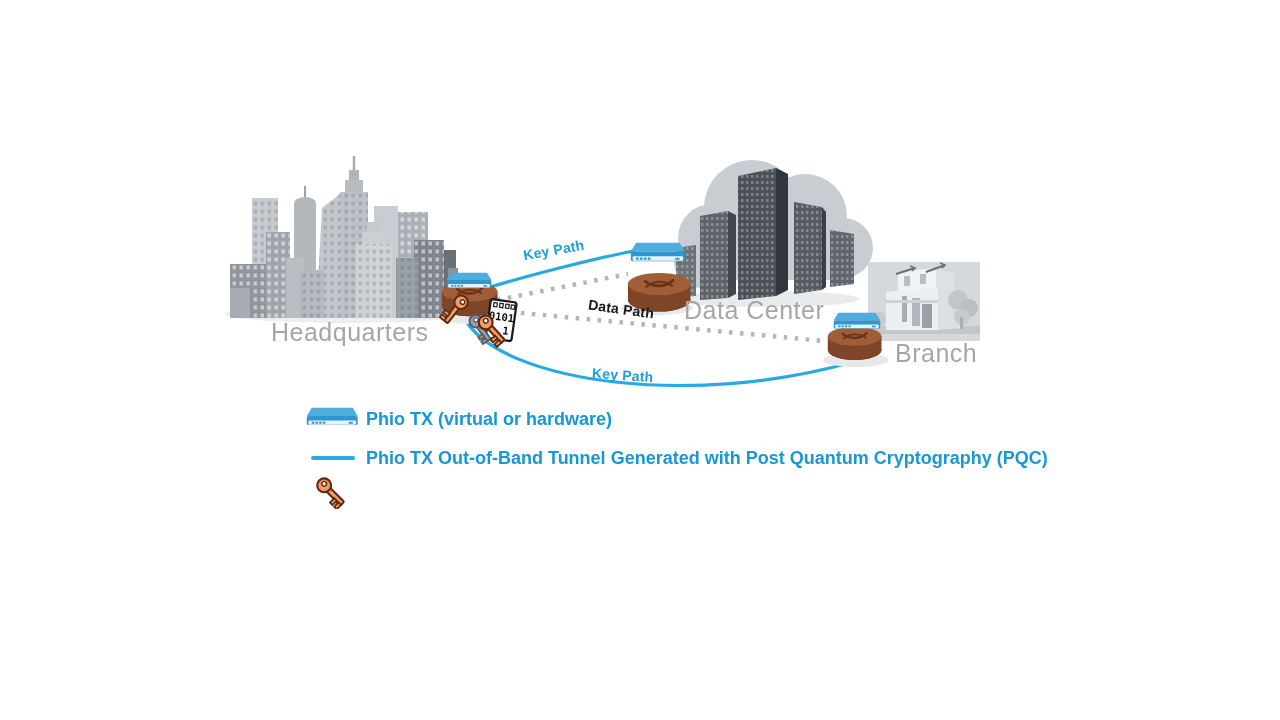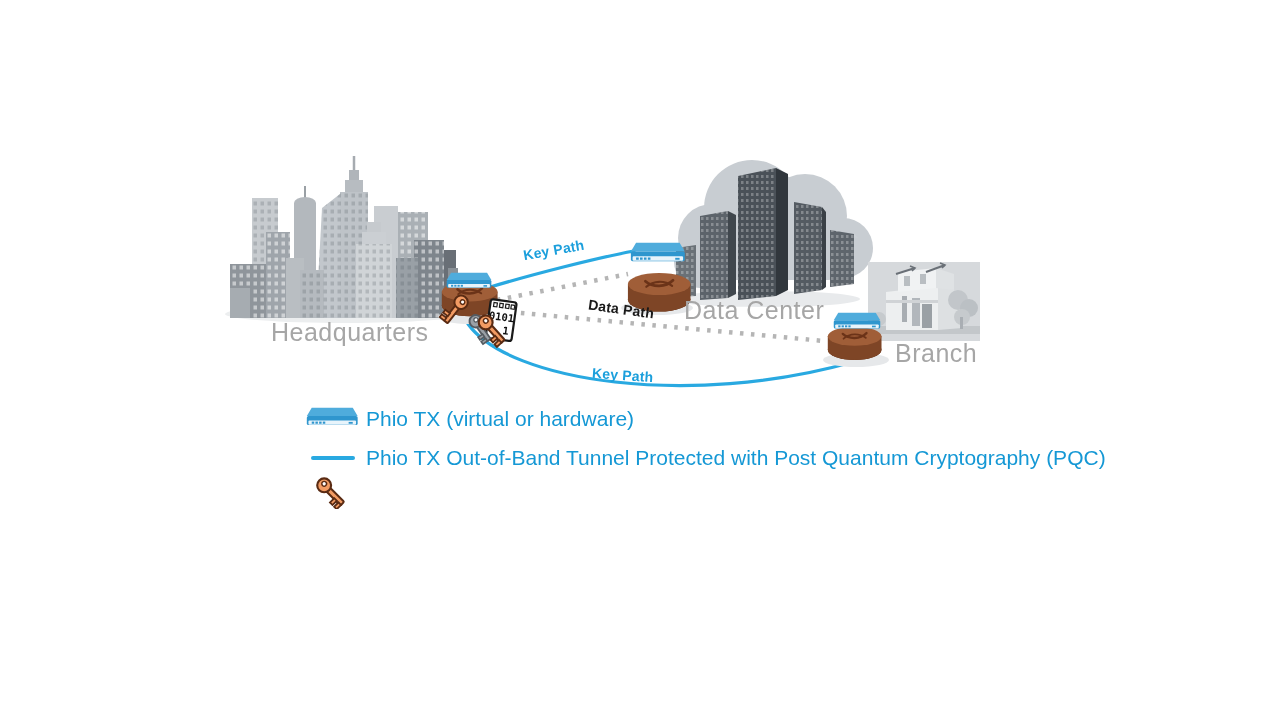--- a/index.html
+++ b/index.html
@@ -19,21 +19,21 @@
   }
   .path-label.blue{color:#1B9FDC;}
   .path-label.dark{color:#1A1A1A;font-weight:600;}
   .legend-row{
     position:absolute;left:300px;display:flex;align-items:center;height:34px;
   }
   .legend-icon-cell{
     width:66px;display:flex;align-items:center;justify-content:center;flex:0 0 66px;
   }
   .legend-text{
-    color:#1598D5;font-size:21px;font-weight:400;white-space:nowrap;
+    color:#1598D5;font-size:18px;font-weight:700;white-space:nowrap;
   }
   .tunnel-line{
     width:44px;height:4px;border-radius:2px;background:#29A9E1;
   }
 </style>
 </head>
 <body>
 
 <div class="stage">
 
@@ -230,21 +230,21 @@
         <use href="#phio-dev" transform="translate(0,1) scale(0.82)"></use>
       </svg>
     </div>
     <div class="legend-text">Phio TX (virtual or hardware)</div>
   </div>
 
   <div class="legend-row" style="top:441px;">
     <div class="legend-icon-cell">
       <div class="tunnel-line"></div>
     </div>
-    <div class="legend-text">Phio TX Out-of-Band Tunnel Protected with Post Quantum Cryptography (PQC)</div>
+    <div class="legend-text">Phio TX Out-of-Band Tunnel Generated with Post Quantum Cryptography (PQC)</div>
   </div>
 
   <div class="legend-row" style="top:475px;">
     <div class="legend-icon-cell">
       <svg width="36" height="34" viewBox="0 0 36 34">
         <use href="#key-shape" transform="translate(9,1) rotate(45) scale(1.12)"></use>
       </svg>
     </div>
   </div>
 

